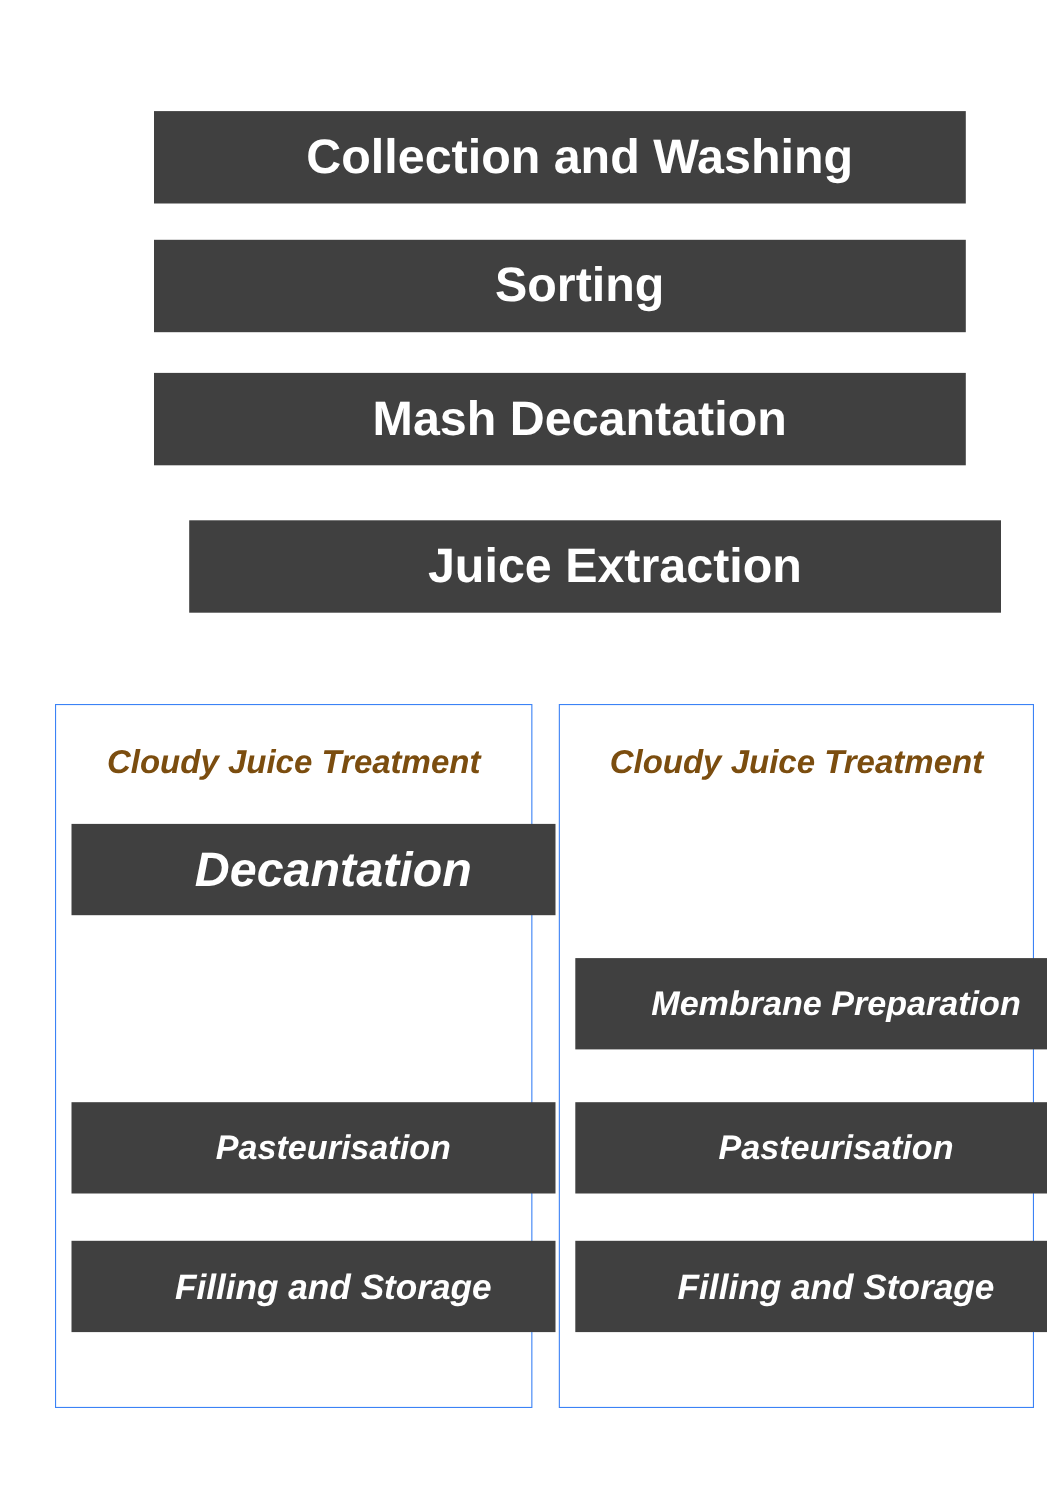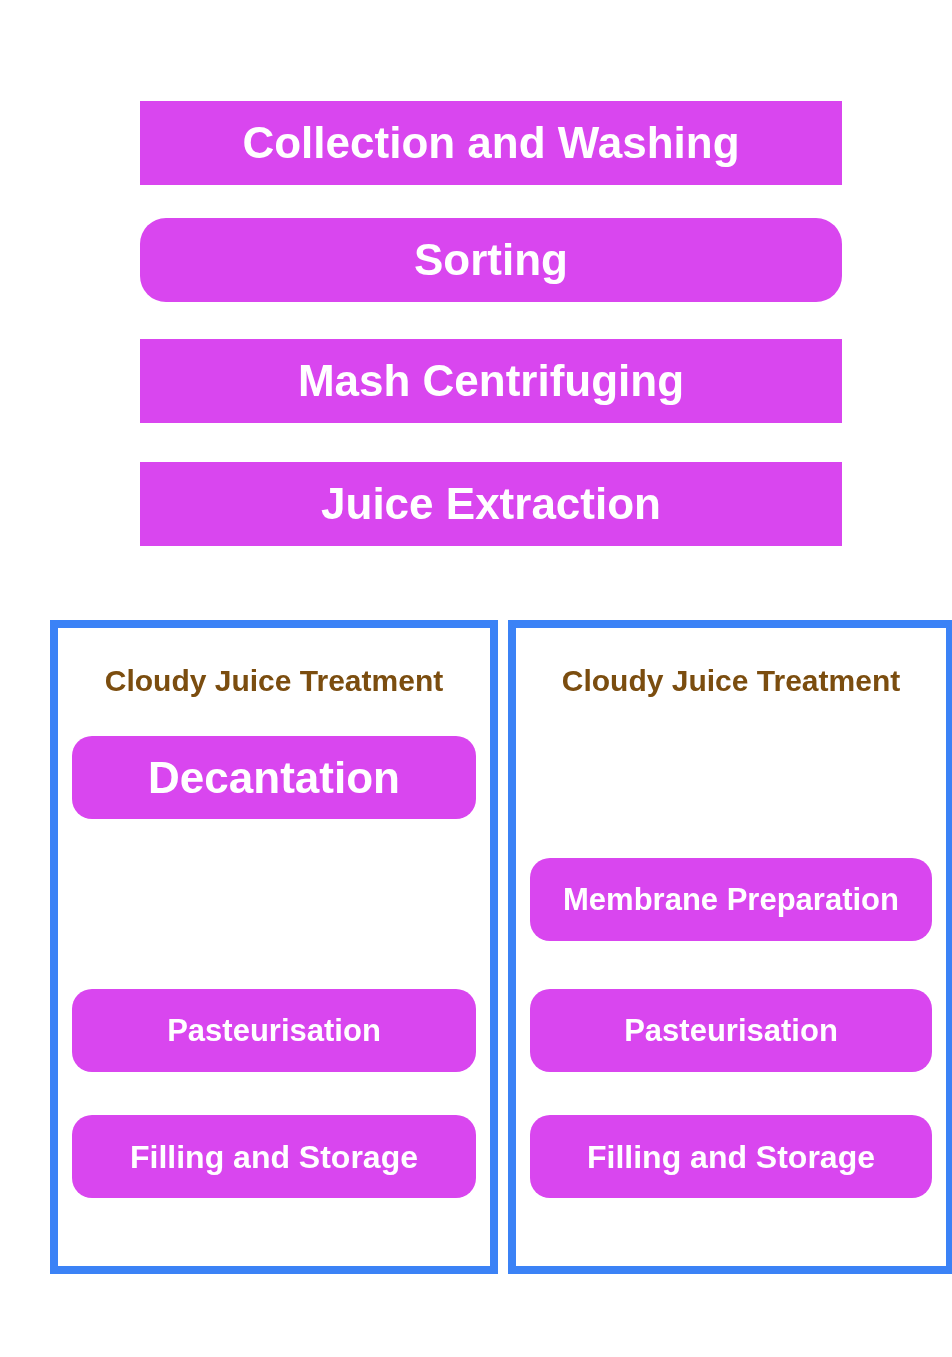--- a/index.html
+++ b/index.html
@@ -10,89 +10,90 @@
   }
   .canvas {
     position: relative;
     width: 952px;
     height: 1357px;
     background: #ffffff;
     overflow: hidden;
   }
   .step {
     position: absolute;
-    background: #d946ef;
+    background: #404040;
     color: #ffffff;
     font-weight: bold;
     display: flex;
     align-items: center;
     justify-content: center;
     text-align: center;
     line-height: 1;
     white-space: nowrap;
+    padding-left: 36px;
   }
   
   .step-top {
     left: 140px;
     width: 702px;
     height: 84px;
     font-size: 44px;
   }
   .t1 { top: 101px; }
-  .t2 { top: 218px; border-radius: 26px; }
+  .t2 { top: 218px; }
   .t3 { top: 339px; }
-  .t4 { top: 462px; }
+  .t4 { top: 473px; margin-left: 32px; }
   
   .panel {
     position: absolute;
-    top: 620px;
+    top: 640px;
     height: 638px;
     width: 432px;
-    border: 8px solid #3b82f6;
+    border: 1px solid #3b82f6;
     background: #ffffff;
+    font-style: italic;
   }
   .panel-left  { left: 50px; }
   .panel-right { left: 508px; width: 430px; }
   .panel-title {
     position: absolute;
     top: 36px;
     left: 0;
     right: 0;
     text-align: center;
     color: #7b4d0f;
     font-weight: bold;
     font-size: 30px;
     white-space: nowrap;
   }
   
   .p-step {
     left: 14px;
     width: 404px;
     height: 83px;
-    border-radius: 20px;
   }
   .panel-right .p-step { width: 402px; }
   .r1 { top: 108px; }
   .r2 { top: 230px; }
   .r3 { top: 361px; }
   .r4 { top: 487px; }
   .fs-44 { font-size: 44px; }
   .fs-43 { font-size: 31px; }
   .fs-32 { font-size: 32px; }
   .fs-31 { font-size: 31px; }
   .fs-27 { font-size: 27px; }
 </style>
 </head>
 <body>
 
 <div class="canvas">
 
   <div class="step step-top t1">Collection and Washing</div>
   <div class="step step-top t2">Sorting</div>
-  <div class="step step-top t3">Mash Centrifuging</div>
+  <div class="step step-top t3">Mash Decantation</div>
   <div class="step step-top t4">Juice Extraction</div>
 
   <div class="panel panel-left">
     <div class="panel-title">Cloudy Juice Treatment</div>
     <div class="step p-step r1 fs-44">Decantation</div>
     <div class="step p-step r3 fs-43">Pasteurisation</div>
     <div class="step p-step r4 fs-32">Filling and Storage</div>
   </div>
 
   <div class="panel panel-right">

